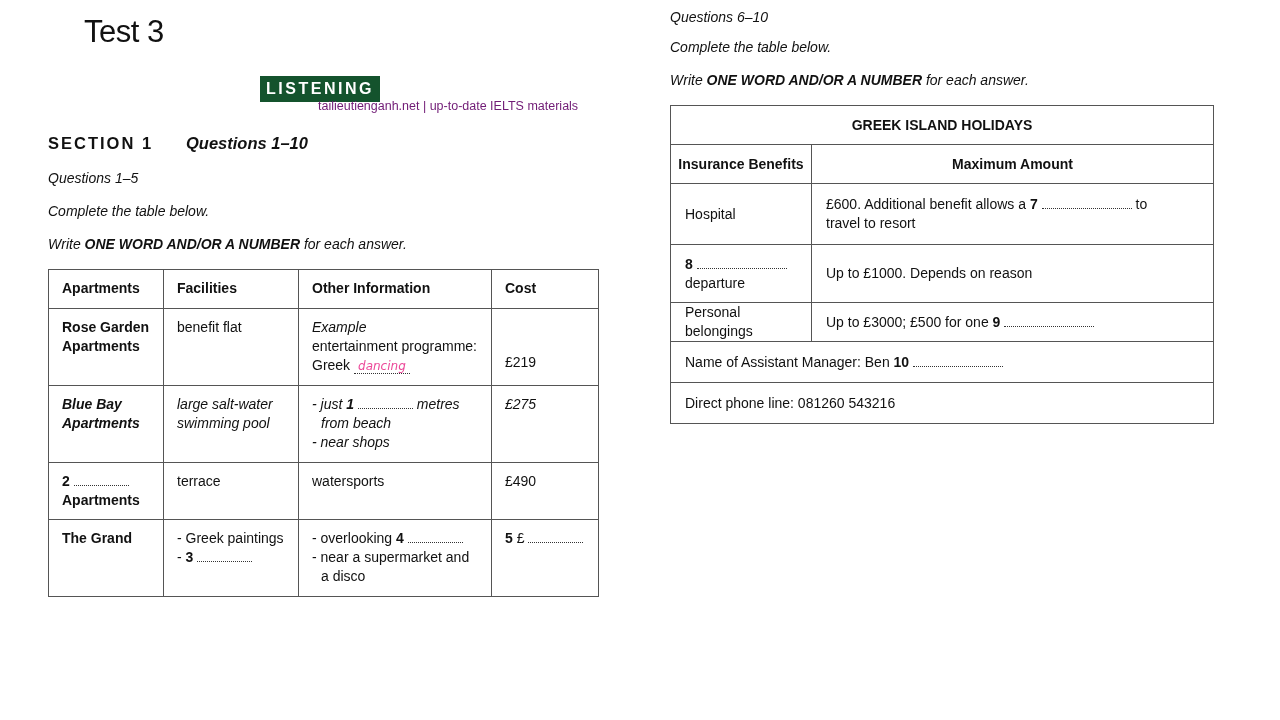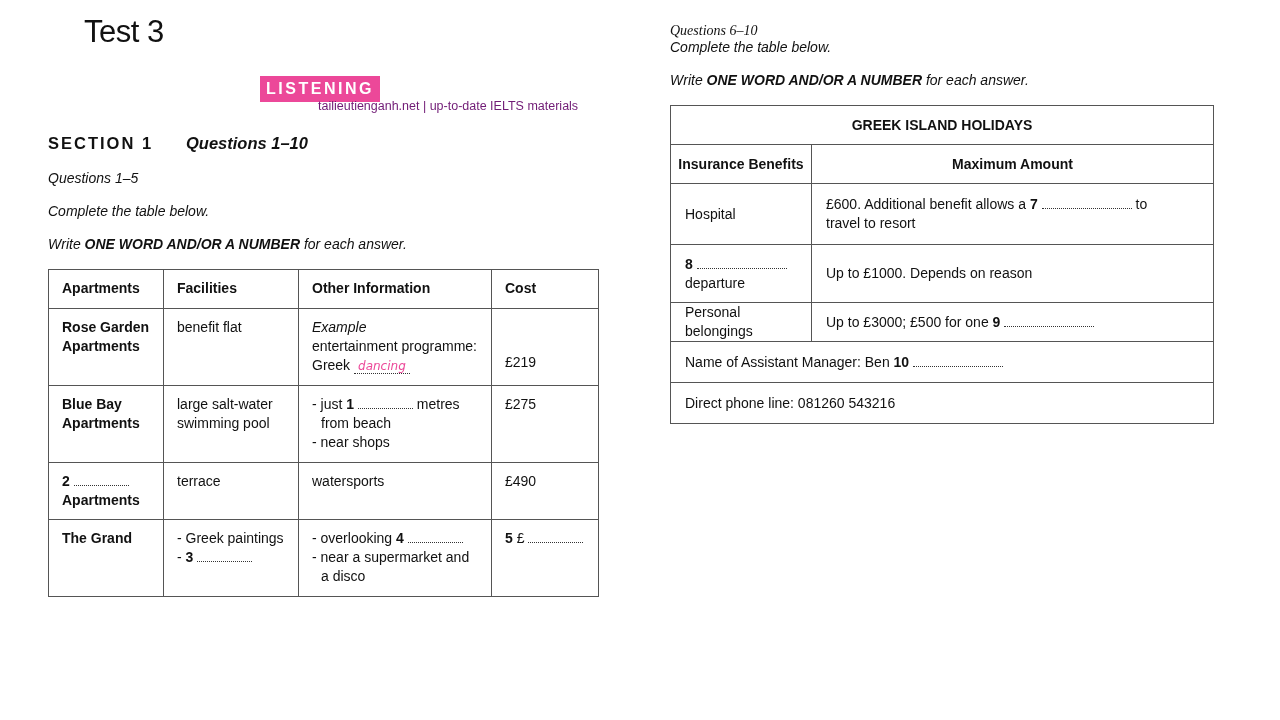--- a/index.html
+++ b/index.html
@@ -3,21 +3,21 @@
 <meta charset="utf-8">
 <style>
   html, body { margin: 0; padding: 0; }
   body {
     width: 1280px; height: 720px; background: #ffffff; position: relative; overflow: hidden;
     font-family: "Liberation Sans", sans-serif; color: #111;
   }
   .abs { position: absolute; }
   .test-title { left: 48px; top: 14px; font-size: 31px; font-weight: normal; letter-spacing: -0.5px; margin-left: 36px; }
   .listening-badge {
-    left: 260px; top: 76px; width: 120px; height: 26px; background: #ec4899; color: #fff;
+    left: 260px; top: 76px; width: 120px; height: 26px; background: #14532d; color: #fff;
     font-weight: bold; font-size: 16px; letter-spacing: 2.5px; text-align: center; line-height: 26px;
   }
   .watermark { left: 318px; top: 99px; font-size: 12.5px; color: #701a75; }
   .section-label { left: 48px; top: 134px; font-size: 16.5px; font-weight: bold; letter-spacing: 2px; }
   .section-questions { left: 186px; top: 134px; font-size: 16.5px; font-weight: bold; font-style: italic; }
   .instr { font-size: 14px; font-style: italic; }
   .instr b { font-weight: bold; }
 
   table.t1 {
     position: absolute; left: 48px; top: 269px; border-collapse: collapse;
@@ -71,21 +71,21 @@
       <div>Apartments</div>
     </td>
     <td>benefit flat</td>
     <td>
       <div class="ital">Example</div>
       <div>entertainment programme:</div>
       <div><span>Greek </span><span class="handwritten">dancing</span></div>
     </td>
     <td style="vertical-align:bottom; padding-bottom:13px;">£219</td>
   </tr>
-  <tr style="height:77px;">
+  <tr style="height:77px;font-style:italic;">
     <td class="bold">
       <div>Blue Bay</div>
       <div>Apartments</div>
     </td>
     <td>
       <div>large salt-water</div>
       <div>swimming pool</div>
     </td>
     <td>
       <div><span>- just </span><b>1</b> <span class="dots" style="width:55px;"></span><span> metres</span></div>
@@ -114,21 +114,21 @@
       <div>- near a supermarket and</div>
       <div style="padding-left:9px;">a disco</div>
     </td>
     <td>
       <b>5</b> <span>£</span> <span class="dots" style="width:55px;"></span>
     </td>
   </tr>
 </tbody>
   </table>
 
-<div class="abs instr" style="left:670px; top:23px;font-family:Liberation Serif, serif;">Questions 6–10</div>
+<div class="abs instr" style="left:670px; top:9px;">Questions 6–10</div>
 <div class="abs instr" style="left:670px; top:39px;">Complete the table below.</div>
 <div class="abs instr" style="left:670px; top:72px;"><span>Write </span><b>ONE WORD AND/OR A NUMBER</b><span> for each answer.</span></div>
 
 <table class="t2">
   <tbody>
       <tr style="height:39px;">
     <td colspan="2" class="bold center">GREEK ISLAND HOLIDAYS</td>
   </tr>
   <tr style="height:39px;">
     <td style="width:132px; padding:0 4px;" class="bold center">Insurance Benefits</td>

